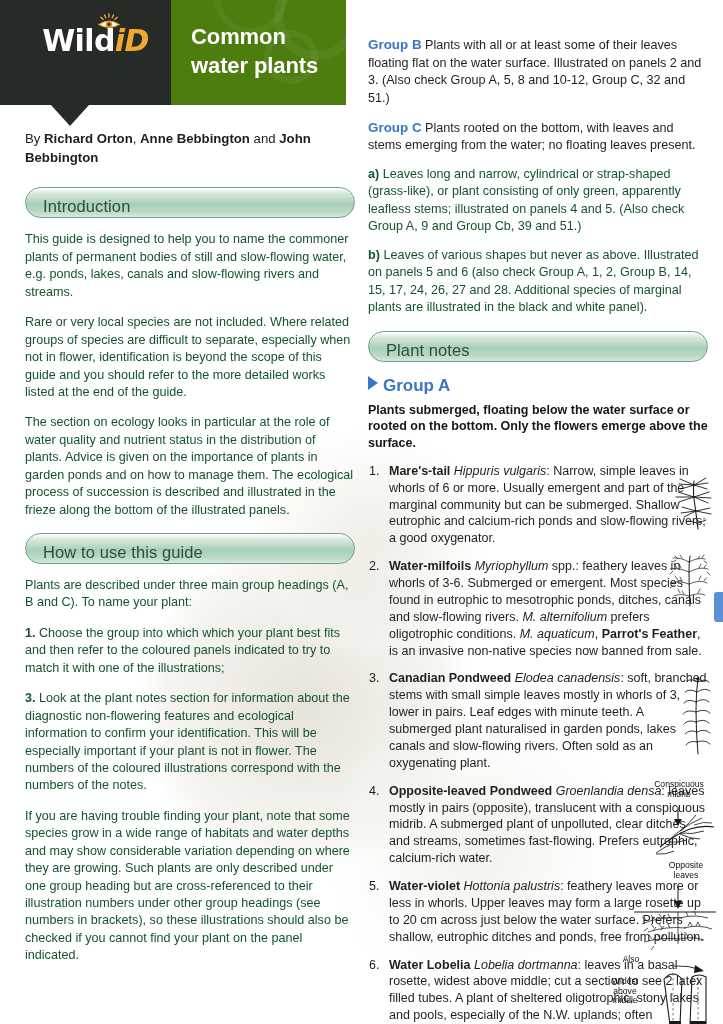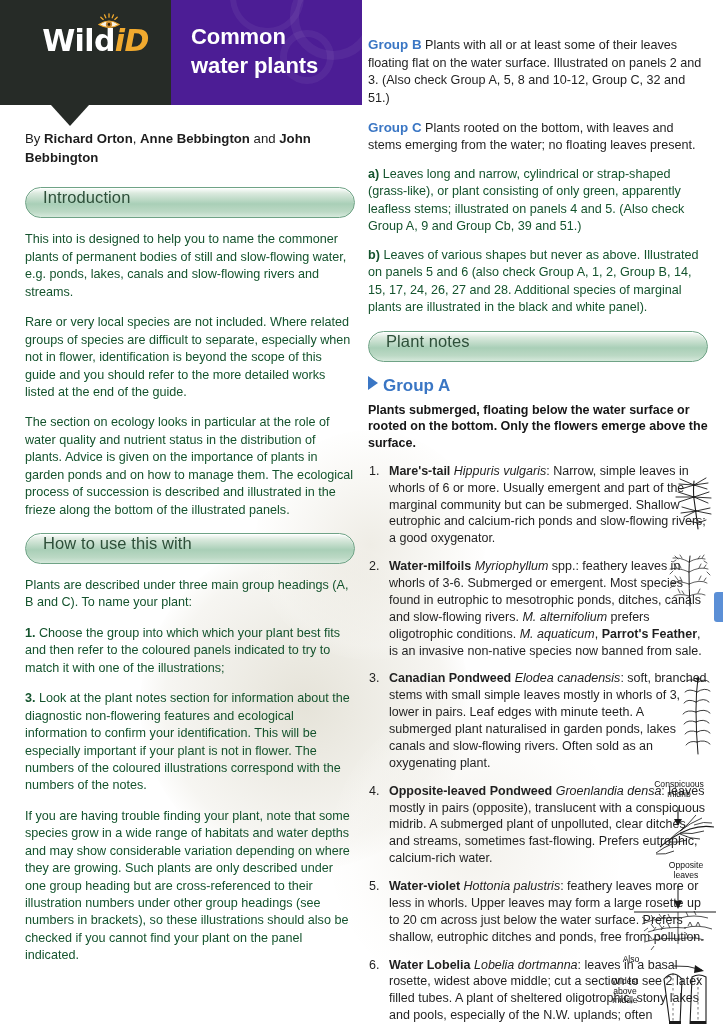--- a/index.html
+++ b/index.html
@@ -42,22 +42,22 @@
   }
   .header-notch {
     position: absolute; left: 51px; top: 105px;
     width: 0; height: 0;
     border-left: 19px solid transparent;
     border-right: 19px solid transparent;
     border-top: 21px solid #262b27;
   }
   .header-green {
     position: absolute; left: 171px; top: 0;
-    width: 191px; height: 105px;
-    background: #4c1d95;
+    width: 175px; height: 105px;
+    background: #4d7c0f;
     overflow: hidden;
   }
   .hg-circle {
     position: absolute; border-radius: 50%;
     border: 9px solid rgba(255,255,255,0.055);
   }
   .hgc-1 { right: -14px; top: -26px; width: 86px; height: 86px; }
   .hgc-2 { right: 28px; top: 30px; width: 54px; height: 54px; border-width: 7px; }
   .hgc-3 { right: 58px; top: -40px; width: 74px; height: 74px; border-width: 6px; }
 
@@ -102,21 +102,21 @@
   }
   .authors b { font-weight: bold; }
 
   
   .pill {
     position: relative;
     height: 31px;
     border-radius: 16px;
     border: 1.4px solid #6fa386;
     background: linear-gradient(to bottom, #ffffff 0%, #dbeade 18%, #a9cfb7 55%, #bcd9c5 82%, #d6e9dc 100%);
-    display: flex; align-items: flex-start;
+    display: flex; align-items: flex-end;
     padding: 0 0 1px 17px;
     margin: 14px 0 13px 0;
     box-shadow: inset 0 1px 0 rgba(255,255,255,0.75);
   }
   .pill-label {
     font-size: 16.5px;
     color: #2d4f39;
     letter-spacing: 0.1px;
   }
 
@@ -251,26 +251,26 @@
   <div class="col col-left">
 
     <div class="authors">
       <span>By </span><b>Richard Orton</b><span>, </span><b>Anne Bebbington</b><span> and </span><b>John Bebbington</b>
     </div>
 
     <div class="pill">
       <span class="pill-label">Introduction</span>
     </div>
 
-    <p class="body">This into is designed to help you to name the commoner plants of permanent bodies of still and slow-flowing water, e.g. ponds, lakes, canals and slow-flowing rivers and streams.</p>
+    <p class="body">This guide is designed to help you to name the commoner plants of permanent bodies of still and slow-flowing water, e.g. ponds, lakes, canals and slow-flowing rivers and streams.</p>
     <p class="body">Rare or very local species are not included. Where related groups of species are difficult to separate, especially when not in flower, identification is beyond the scope of this guide and you should refer to the more detailed works listed at the end of the guide.</p>
     <p class="body">The section on ecology looks in particular at the role of water quality and nutrient status in the distribution of plants. Advice is given on the importance of plants in garden ponds and on how to manage them. The ecological process of succession is described and illustrated in the frieze along the bottom of the illustrated panels.</p>
 
     <div class="pill">
-      <span class="pill-label">How to use this with</span>
+      <span class="pill-label">How to use this guide</span>
     </div>
 
     <p class="body">Plants are described under three main group headings (A, B and C). To name your plant:</p>
 
     <p class="body"><b>1.</b><span> Choose the group into which which your plant best fits and then refer to the coloured panels indicated to try to match it with one of the illustrations;</span></p>
     <p class="body"><b>3.</b><span> Look at the plant notes section for information about the diagnostic non-flowering features and ecological information to confirm your identification. This will be especially important if your plant is not in flower. The numbers of the coloured illustrations correspond with the numbers of the notes.</span></p>
 
     <p class="body">If you are having trouble finding your plant, note that some species grow in a wide range of habitats and water depths and may show considerable variation depending on where they are growing. Such plants are only described under one group heading but are cross-referenced to their illustration numbers under other group headings (see numbers in brackets), so these illustrations should also be checked if you cannot find your plant on the panel indicated.</p>
 
   </div>

